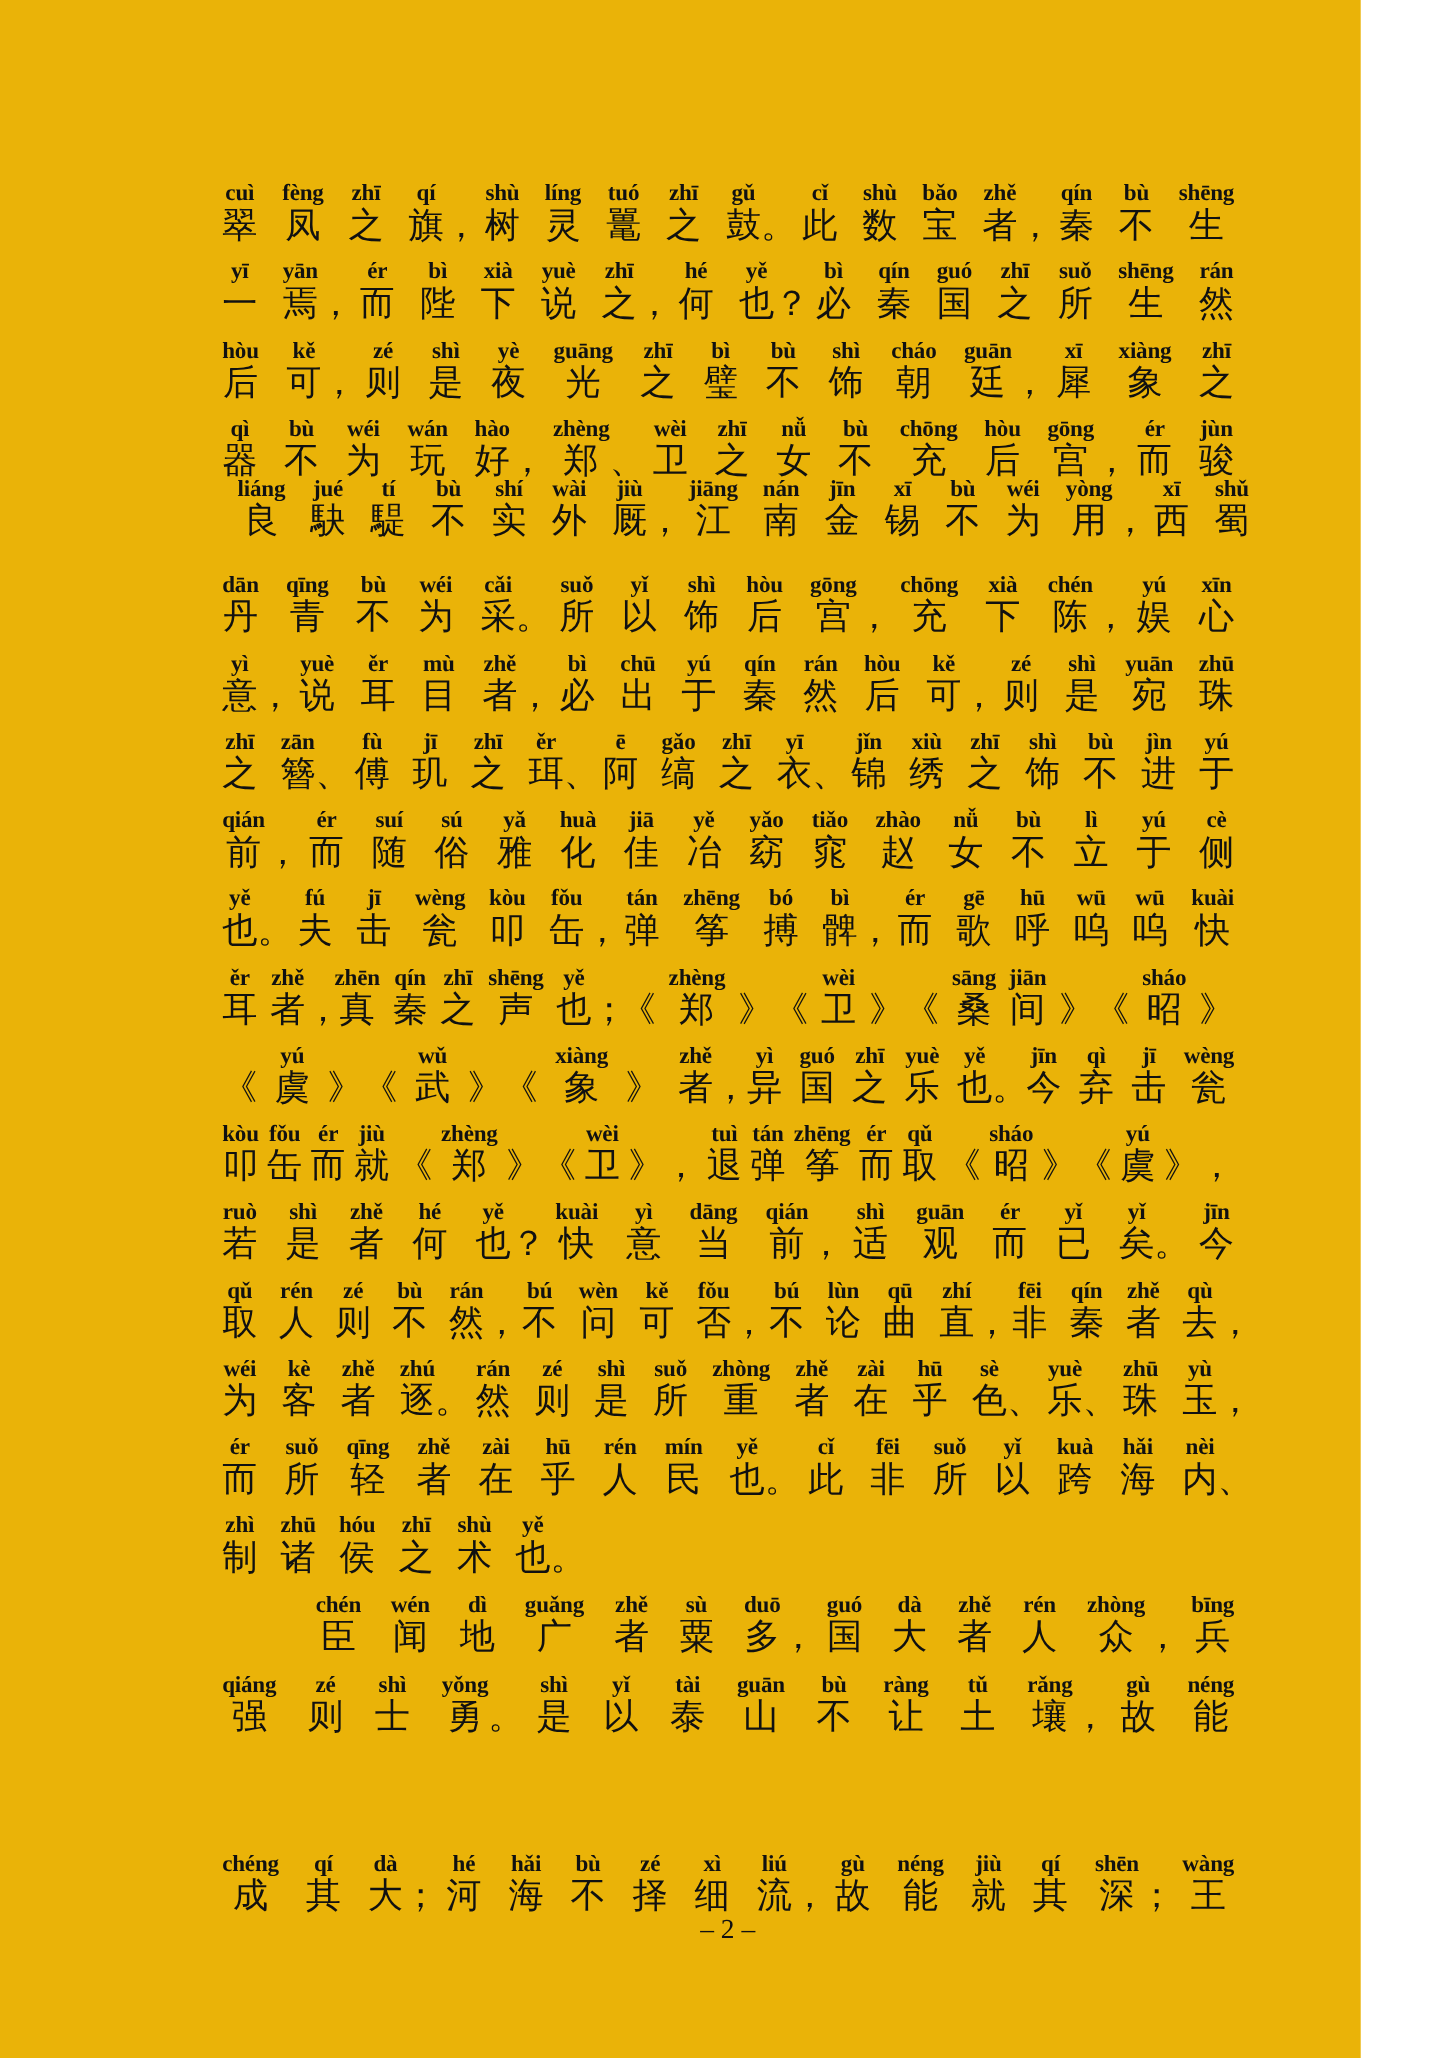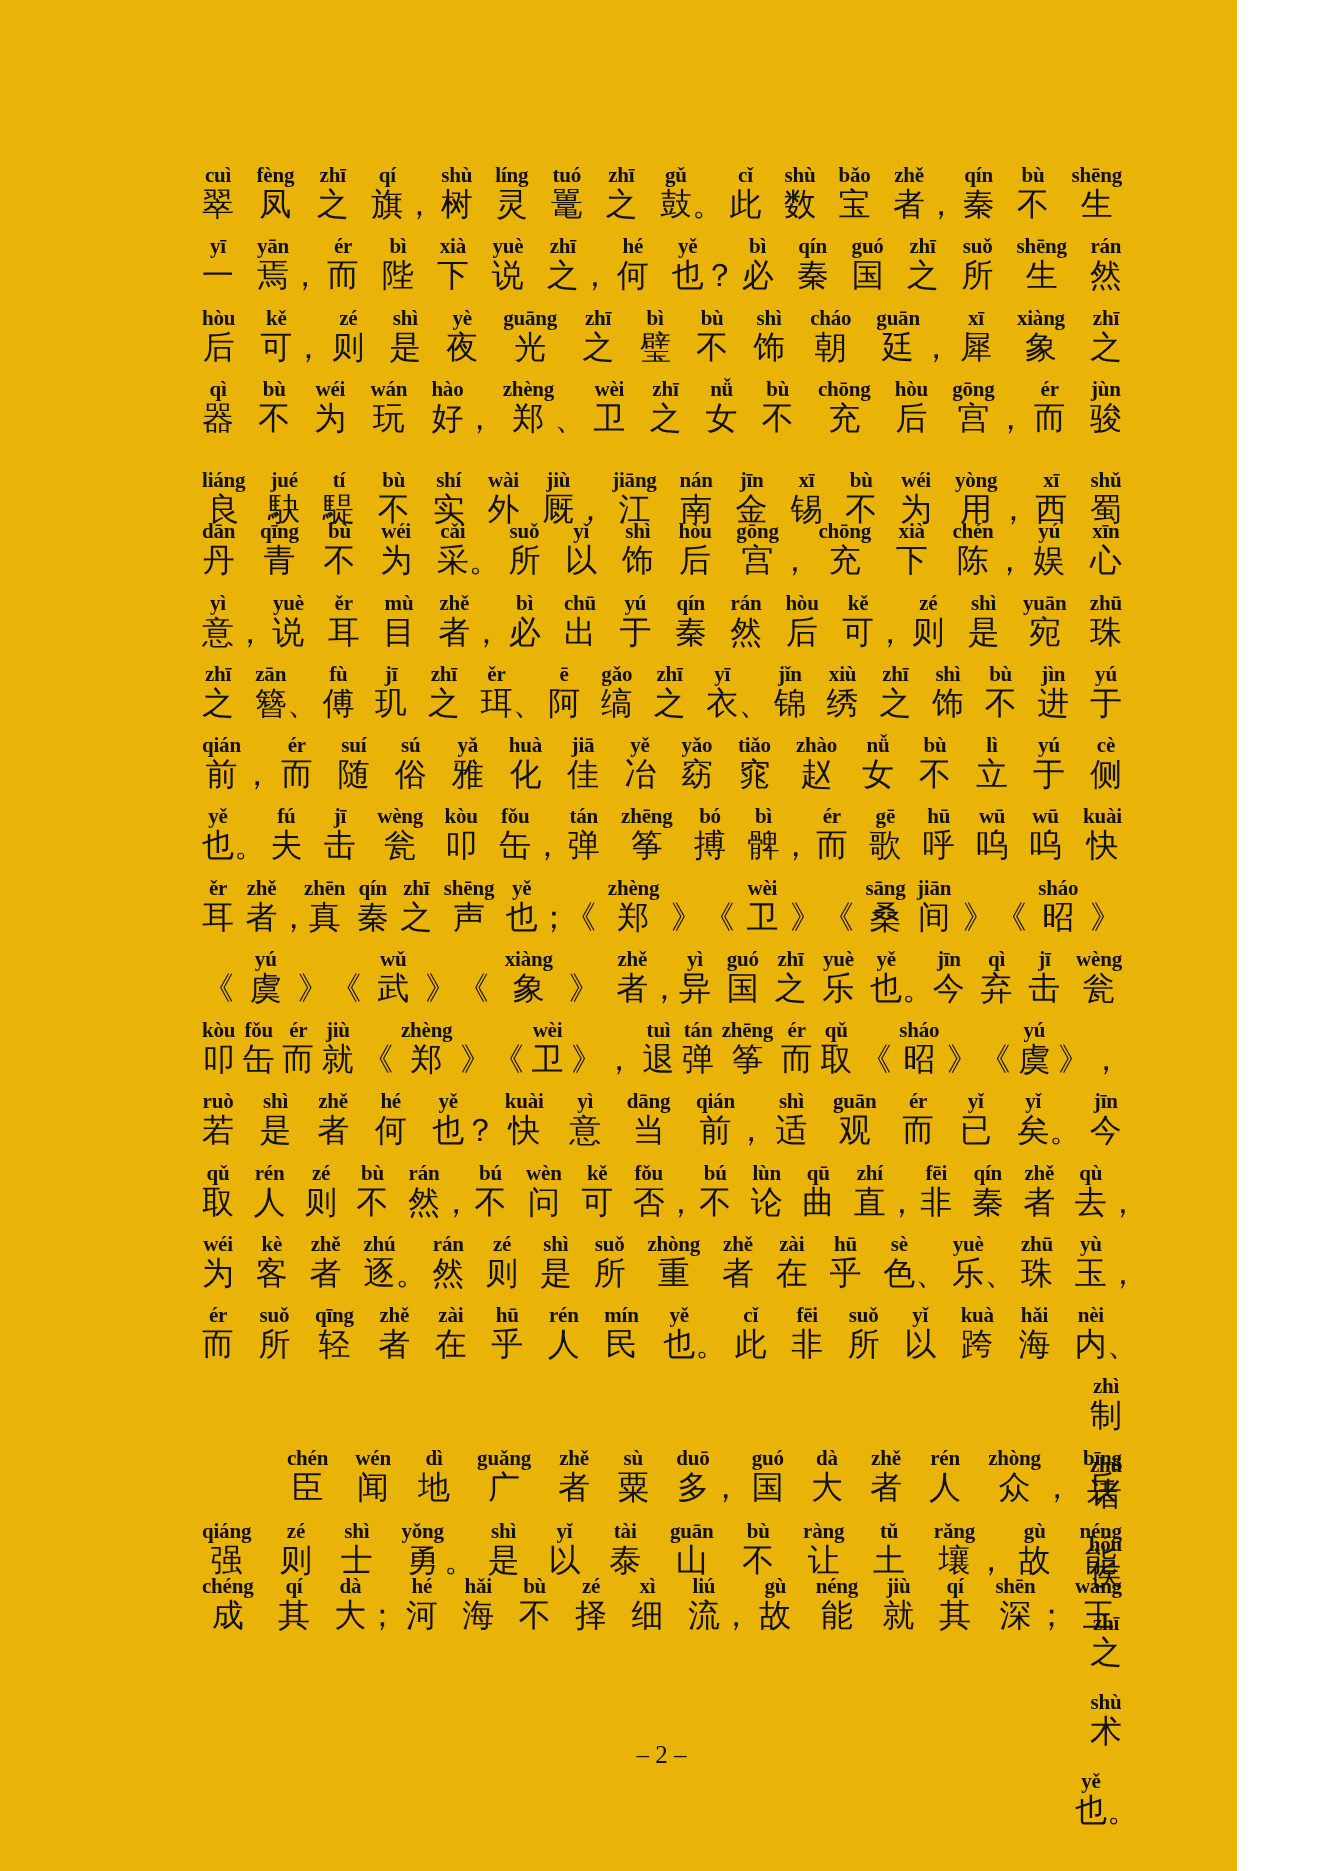--- a/index.html
+++ b/index.html
@@ -462,21 +462,21 @@
             <span class="hz">而</span>
           </div>
         </div>
         <div class="cell">
           <div class="col">
             <span class="py">jùn</span>
             <span class="hz">骏</span>
           </div>
         </div>
       </div>
-      <div class="line" style="top: 470px;">
+      <div class="line" style="top: 434px; margin-left: 14px;">
         <div class="cell">
           <div class="col">
             <span class="py">liáng</span>
             <span class="hz">良</span>
           </div>
         </div>
         <div class="cell">
           <div class="col">
             <span class="py">jué</span>
             <span class="hz">駃</span>
@@ -1798,21 +1798,21 @@
           </div>
         </div>
         <div class="cell">
           <div class="col">
             <span class="py">nèi</span>
             <span class="hz">内</span>
           </div>
           <span class="pt">、</span>
         </div>
       </div>
-      <div class="line left" style="top: 1376.25px; flex-direction: column;">
+      <div class="line left" style="top: 1376.25px;">
         <div class="cell">
           <div class="col">
             <span class="py">zhì</span>
             <span class="hz">制</span>
           </div>
         </div>
         <div class="cell">
           <div class="col">
             <span class="py">zhū</span>
             <span class="hz">诸</span>
@@ -2007,21 +2007,21 @@
             <span class="hz">故</span>
           </div>
         </div>
         <div class="cell">
           <div class="col">
             <span class="py">néng</span>
             <span class="hz">能</span>
           </div>
         </div>
       </div>
-      <div class="line" style="top: 1576px;">
+      <div class="line" style="top: 1684px;">
         <div class="cell">
           <div class="col">
             <span class="py">chéng</span>
             <span class="hz">成</span>
           </div>
         </div>
         <div class="cell">
           <div class="col">
             <span class="py">qí</span>
             <span class="hz">其</span>

